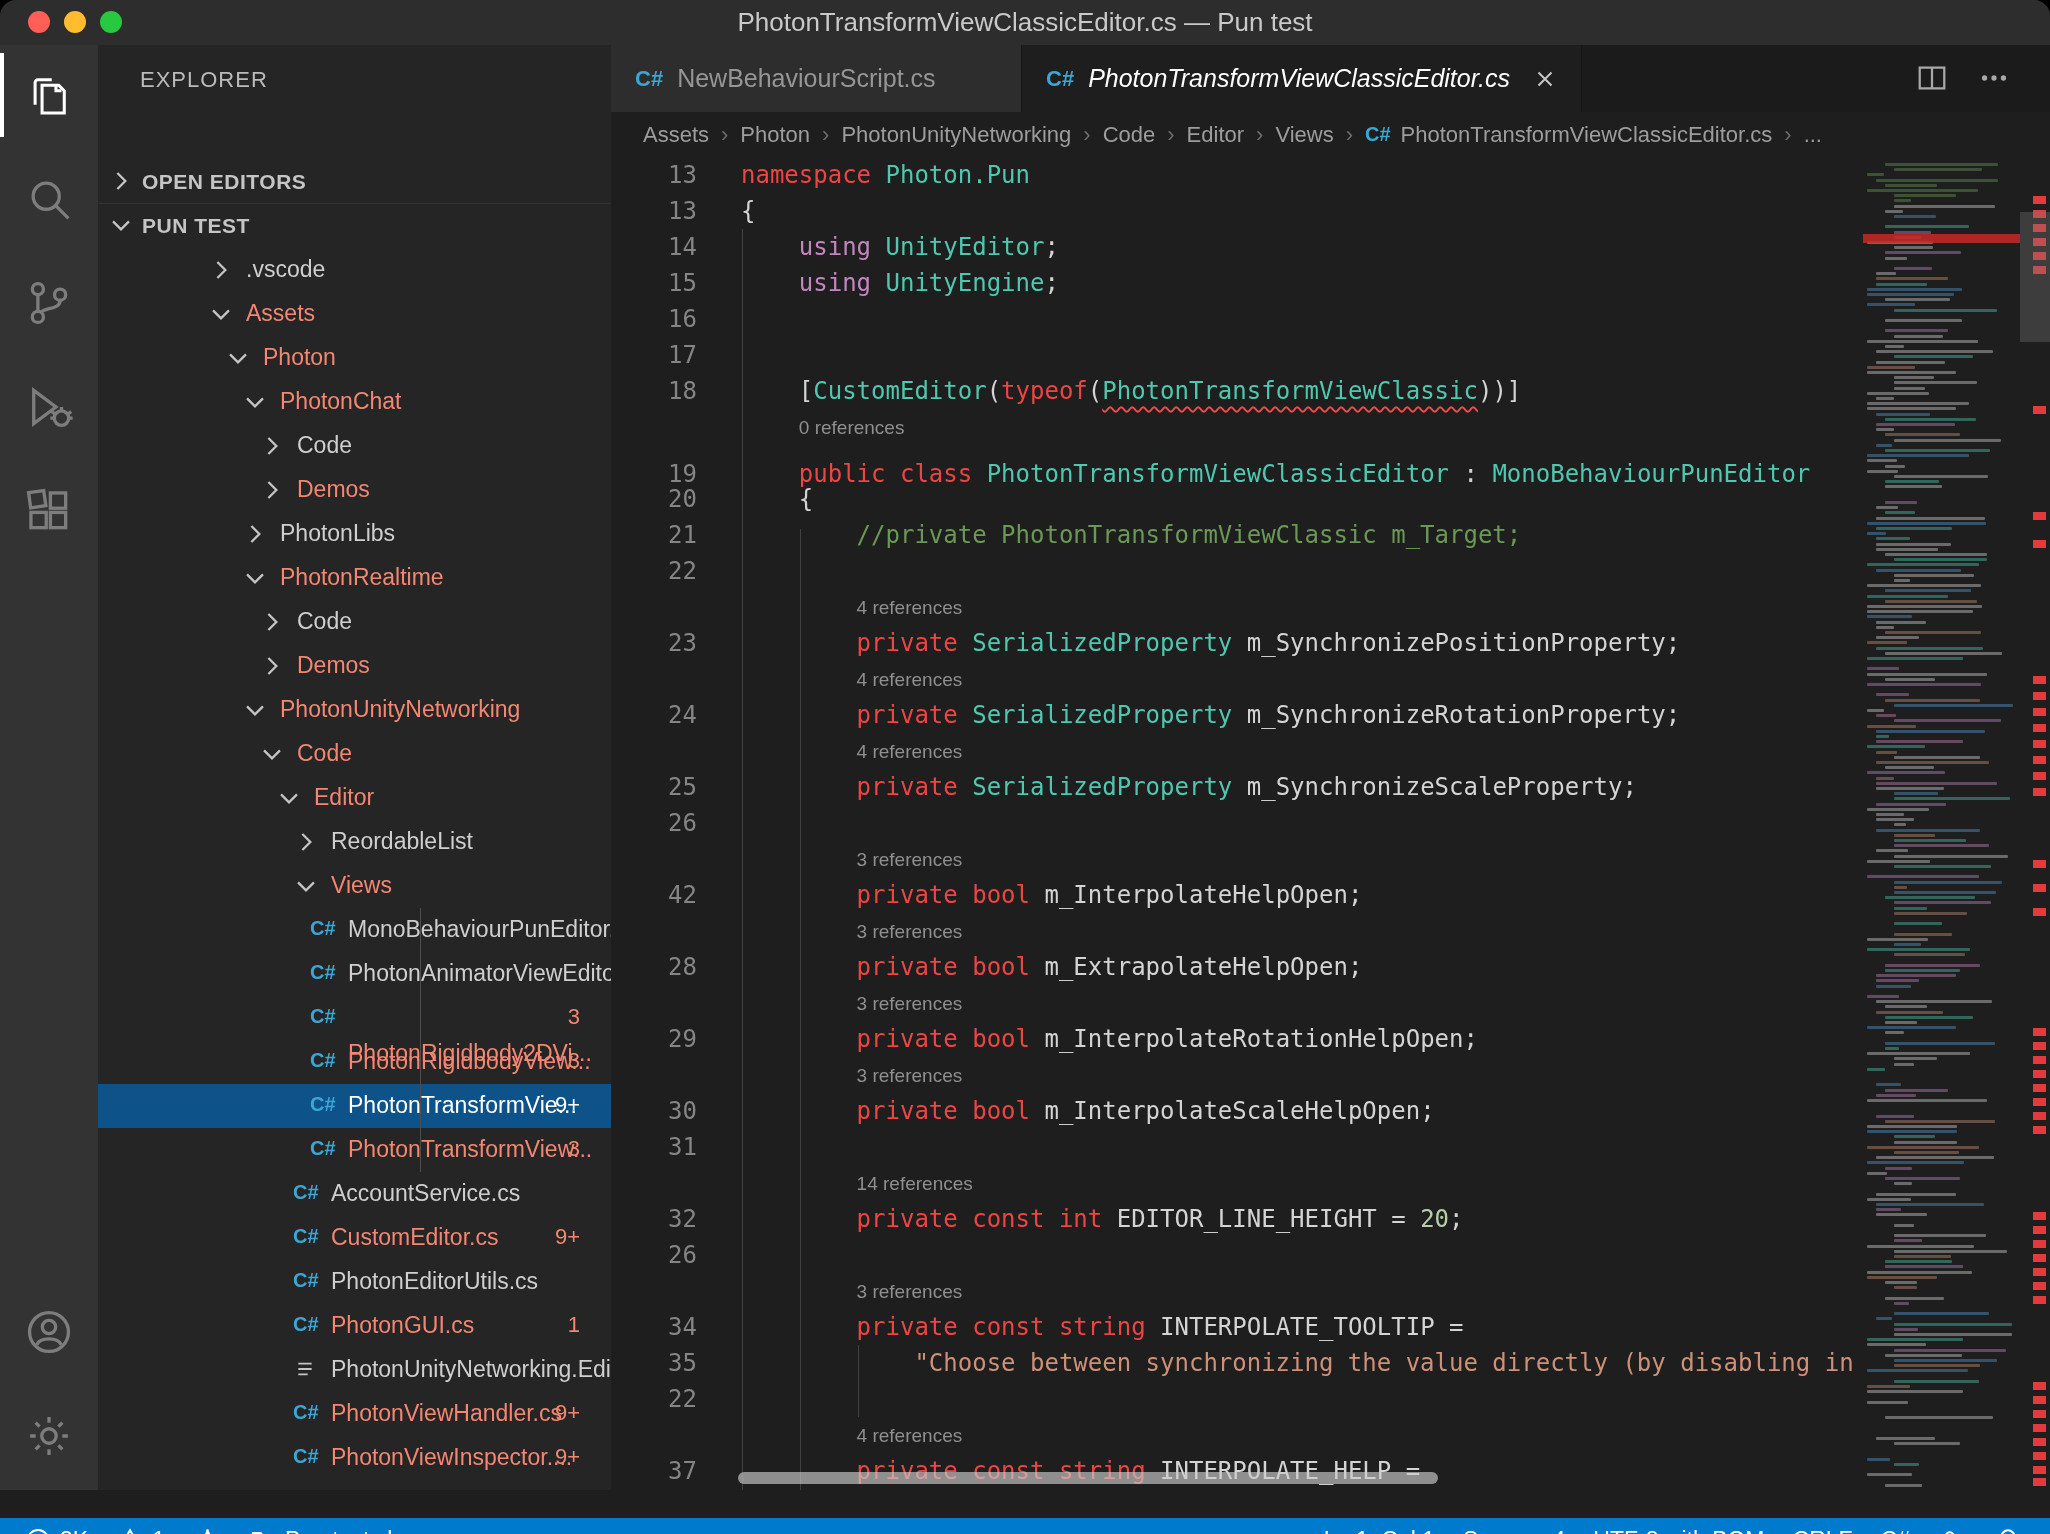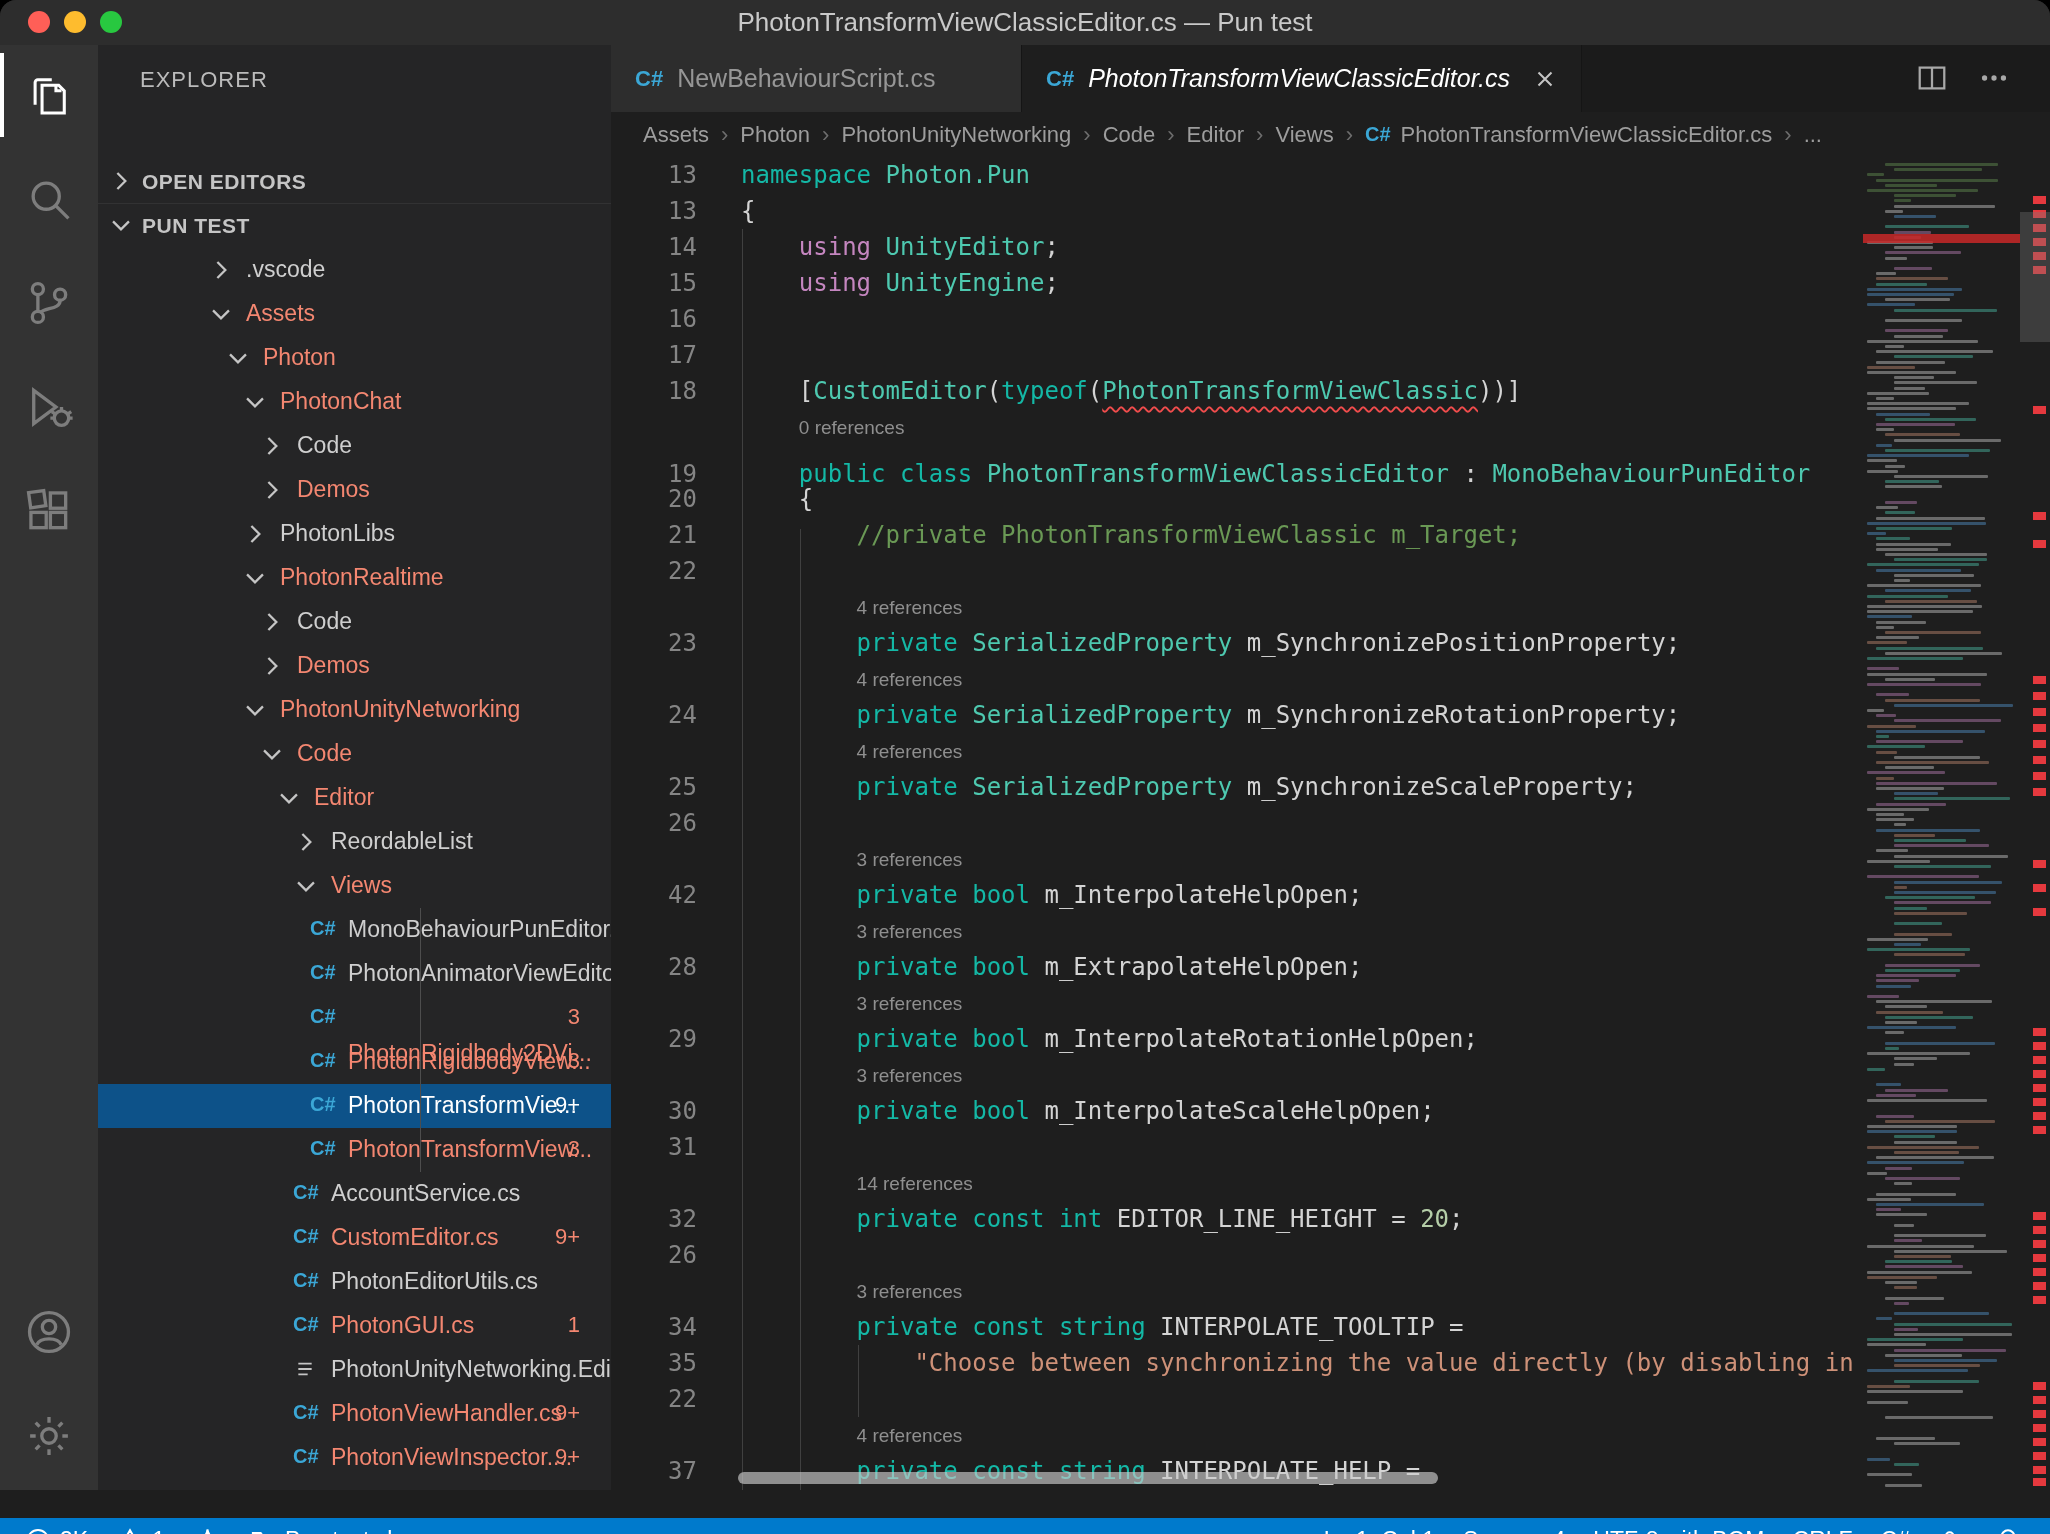--- a/index.html
+++ b/index.html
@@ -55,21 +55,21 @@
   .crumb-sep{color:#6d6d6d;font-size:22px;margin:0 12px;}
   #breadcrumbs .cs{font-weight:bold;font-size:20px;color:#3ba7d6;margin-right:10px;}
   
   #editor{left:611px;top:157px;width:1439px;height:1333px;background:#1e1e1e;overflow:hidden;}
   .code-row{position:absolute;left:0;width:1439px;height:36px;}
   .lnum{position:absolute;left:0;top:0;width:86px;text-align:right;color:#858585;
       font-family:"DejaVu Sans Mono",monospace;font-size:24px;line-height:36px;}
   .ctext{position:absolute;left:130px;top:0;white-space:pre;font-family:"DejaVu Sans Mono",monospace;
       font-size:24px;line-height:36px;}
   .lens{position:absolute;top:4px;color:#8f8f8f;font-size:19px;line-height:30px;}
-  .tok-kw{color:#14b8a6;} .tok-ctrl{color:#c586c0;} .tok-type{color:#4ec9b0;} .tok-pl{color:#d4d4d4;}
+  .tok-kw{color:#ef4444;} .tok-ctrl{color:#c586c0;} .tok-type{color:#4ec9b0;} .tok-pl{color:#d4d4d4;}
   .tok-cmt{color:#6a9955;} .tok-str{color:#ce9178;} .tok-num{color:#b5cea8;}
   .squiggle{text-decoration:underline;text-decoration-style:wavy;text-decoration-color:#f14c4c;
       text-decoration-thickness:2px;text-underline-offset:7px;}
   .indent-guide{position:absolute;width:1px;background:#404040;}
   #hscrollbar{left:127px;top:1315px;width:700px;height:12px;background:rgba(204,204,204,0.65);border-radius:6px;}
   
   #minimap{left:1863px;top:157px;width:157px;height:1333px;background:#1e1e1e;overflow:hidden;}
   .mm-line{position:absolute;height:3px;border-radius:1px;}
   #mm-error-band{position:absolute;left:0;width:157px;height:9px;background:rgba(200,40,40,0.85);}
   #ruler{left:2020px;top:157px;width:30px;height:1333px;background:#1e1e1e;}

